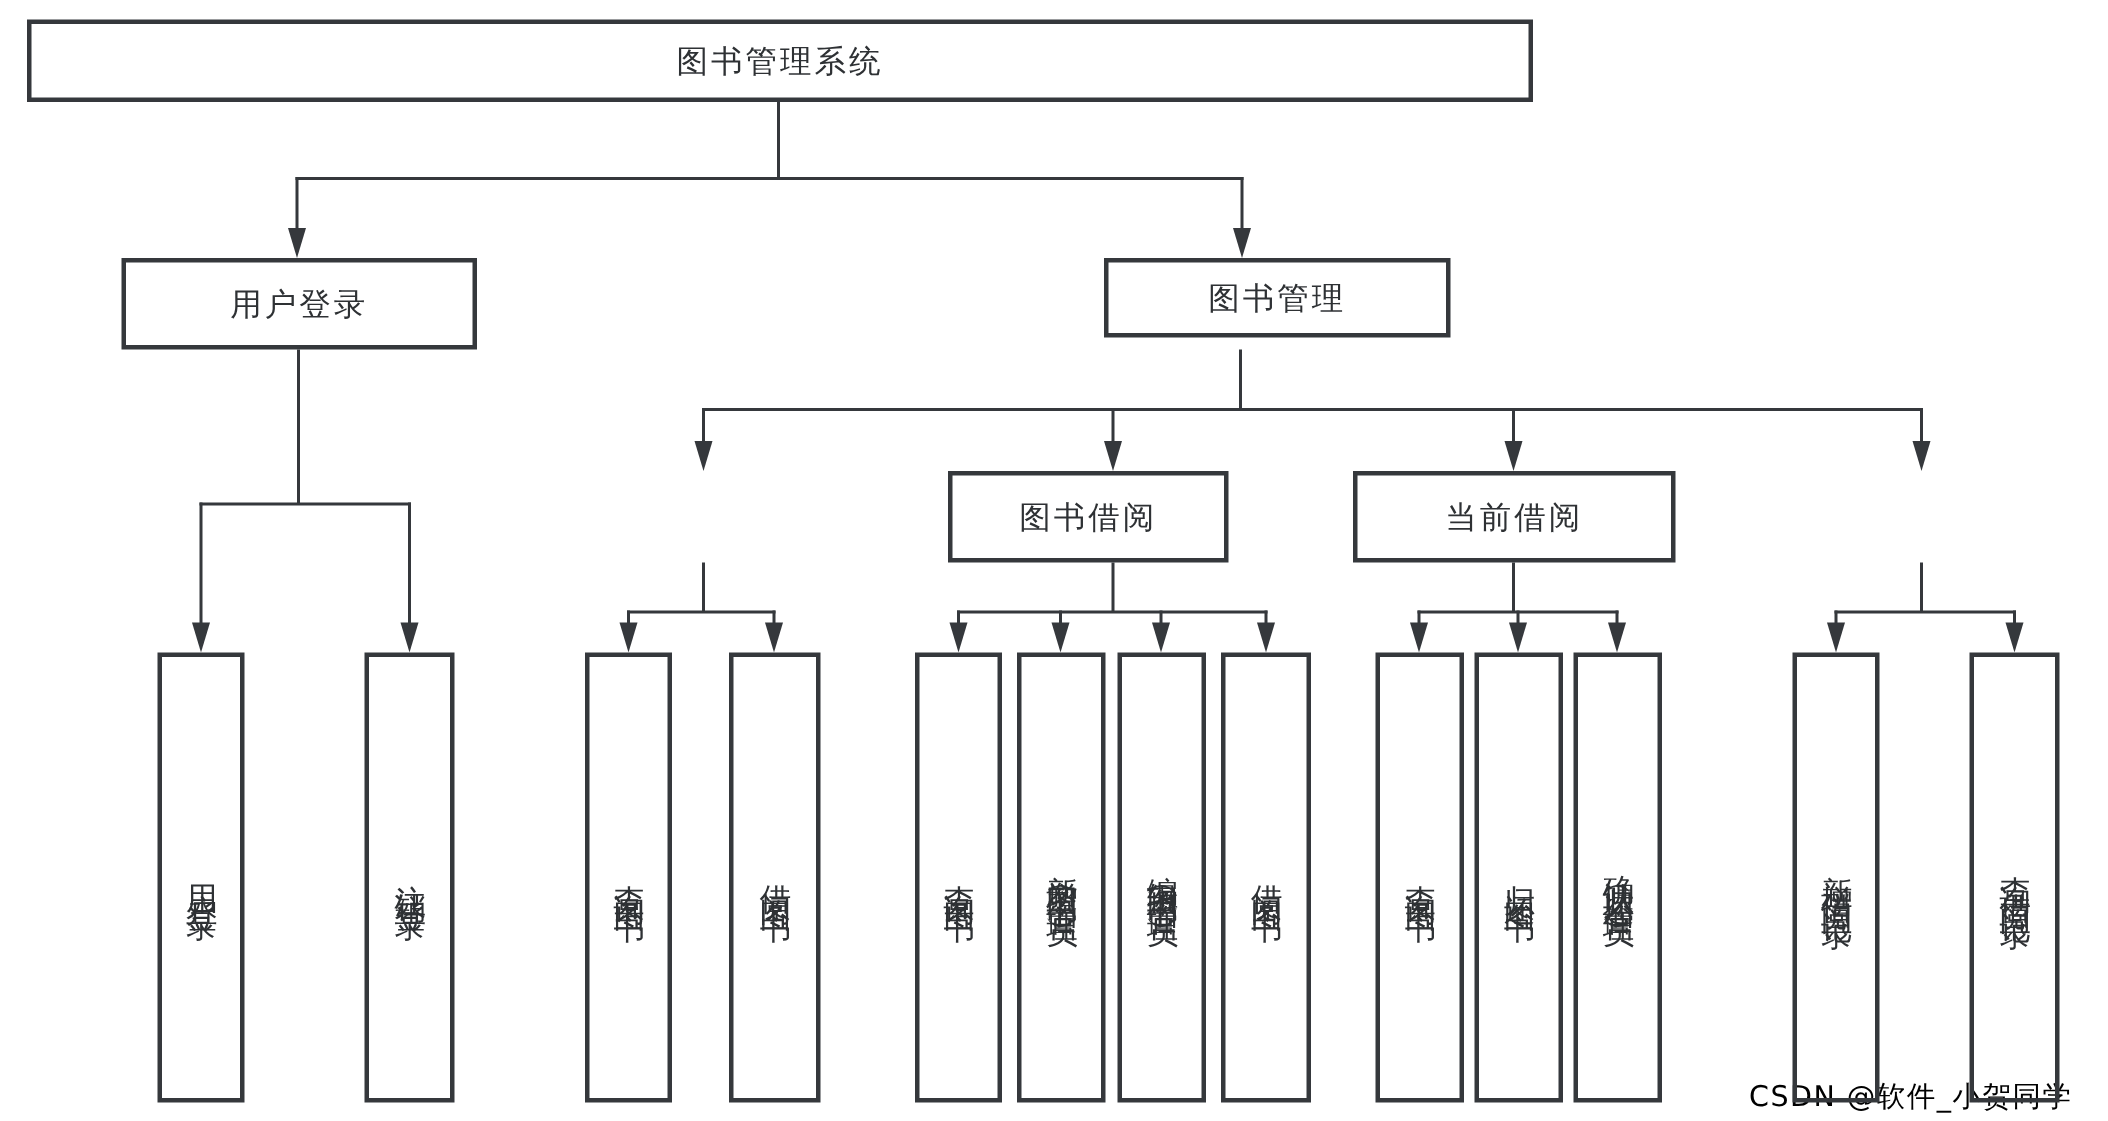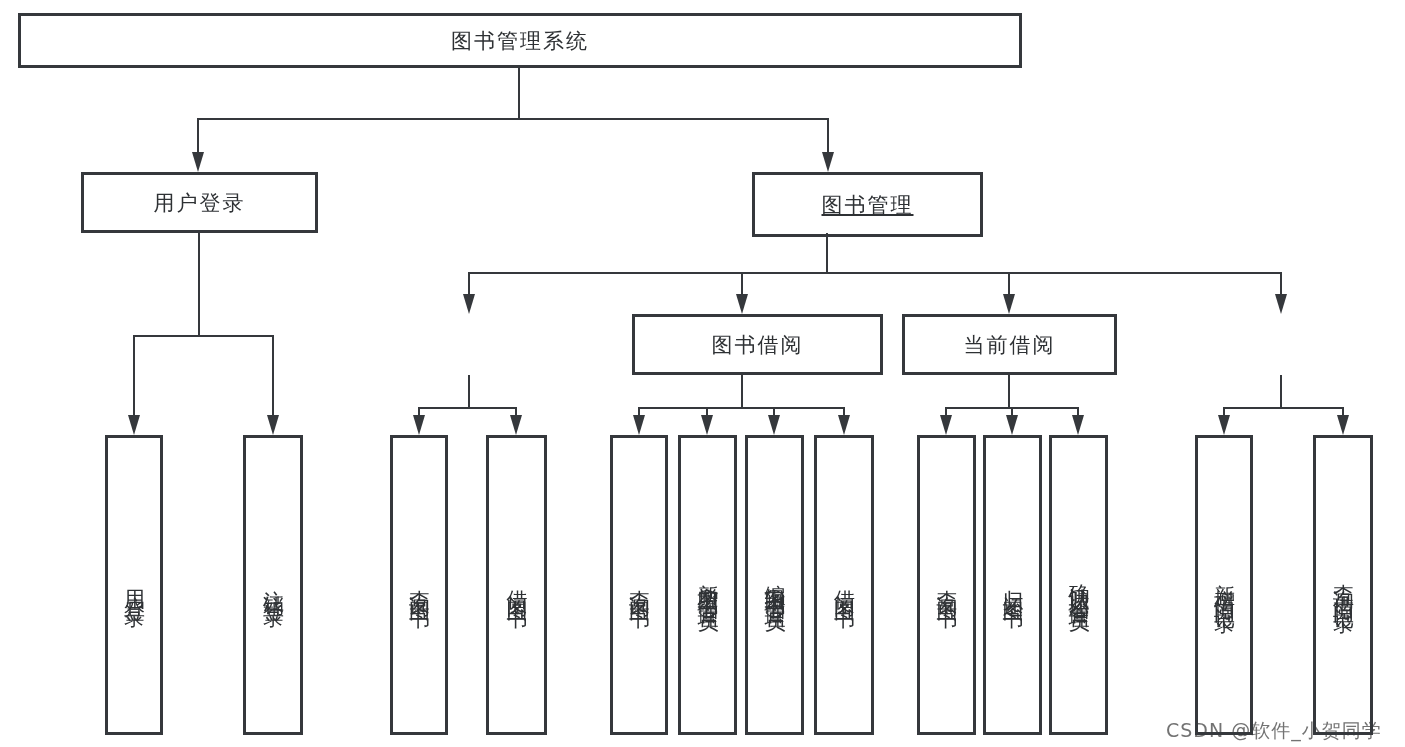--- a/index.html
+++ b/index.html
@@ -49,21 +49,21 @@
     border-right: 6px solid transparent;
     border-top: 20px solid #35383c;
     z-index: 1;
   }
   
   #watermark {
     position: absolute;
     left: 1166px;
     top: 718px;
     font-size: 19px;
-    color: #737373;
+    color: #000000;
     letter-spacing: 1px;
     white-space: nowrap;
     z-index: 0;
   }
 </style>
 </head>
 <body>
 
 <div id="canvas">
 
@@ -76,21 +76,21 @@
   <div class="vl" style="left:518px; top:68px; height:51px;"></div>
   <div class="hl" style="left:197px; top:118px; width:632px;"></div>
   <div class="vl" style="left:197px; top:118px; height:36px;"></div>
   <div class="arr" style="left:192px; top:152px;"></div>
   <div class="vl" style="left:827px; top:118px; height:36px;"></div>
   <div class="arr" style="left:822px; top:152px;"></div>
 
   <div class="node" style="left:81px; top:172px; width:237px; height:61px;">
     <span>用户登录</span>
   </div>
-  <div class="node" style="left:752px; top:172px; width:231px; height:65px;text-decoration:underline;">
+  <div class="node" style="left:736px; top:172px; width:231px; height:53px;">
     <span>图书管理</span>
   </div>
 
   <div class="vl" style="left:198px; top:233px; height:103px;"></div>
   <div class="hl" style="left:133px; top:335px; width:141px;"></div>
   <div class="vl" style="left:133px; top:335px; height:81px;"></div>
   <div class="arr" style="left:128px; top:415px;"></div>
   <div class="vl" style="left:272px; top:335px; height:81px;"></div>
   <div class="arr" style="left:267px; top:415px;"></div>
 
@@ -98,21 +98,21 @@
   <div class="hl" style="left:468px; top:272px; width:814px;"></div>
   <div class="vl" style="left:468px; top:272px; height:24px;"></div>
   <div class="arr" style="left:463px; top:294px;"></div>
   <div class="vl" style="left:741px; top:272px; height:24px;"></div>
   <div class="arr" style="left:736px; top:294px;"></div>
   <div class="vl" style="left:1008px; top:272px; height:24px;"></div>
   <div class="arr" style="left:1003px; top:294px;"></div>
   <div class="vl" style="left:1280px; top:272px; height:24px;"></div>
   <div class="arr" style="left:1275px; top:294px;"></div>
 
-  <div class="node" style="left:632px; top:314px; width:251px; height:61px;">
+  <div class="node" style="left:632px; top:314px; width:187px; height:61px;">
     <span>图书借阅</span>
   </div>
   <div class="node" style="left:902px; top:314px; width:215px; height:61px;">
     <span>当前借阅</span>
   </div>
 
   <div class="vl" style="left:468px; top:375px; height:33px;"></div>
   <div class="hl" style="left:418px; top:407px; width:99px;"></div>
   <div class="vl" style="left:418px; top:407px; height:10px;"></div>
   <div class="arr" style="left:413px; top:415px;"></div>

